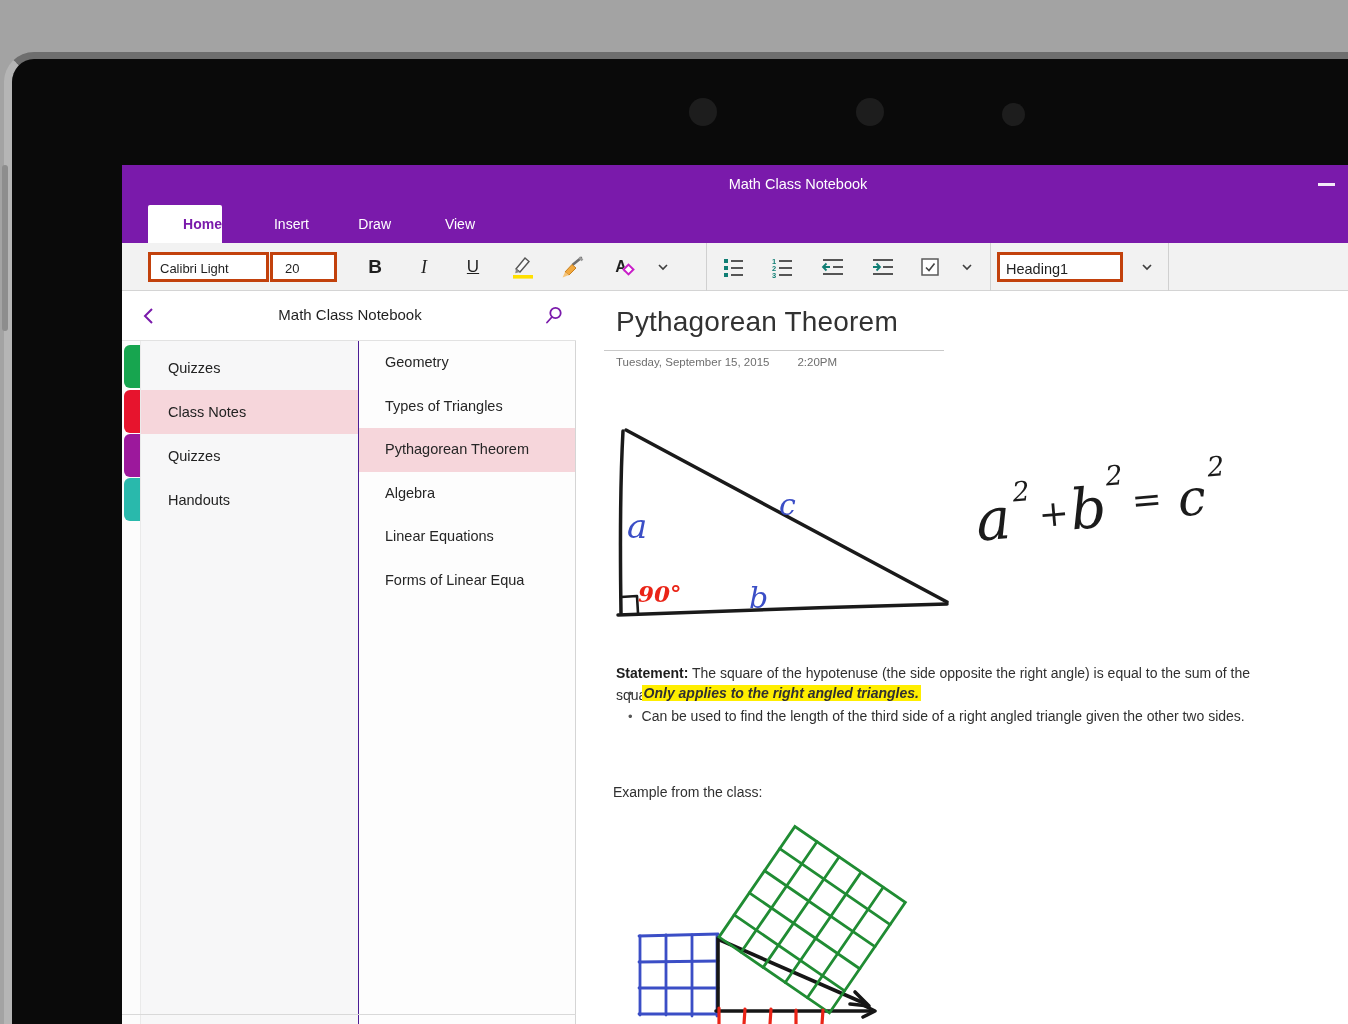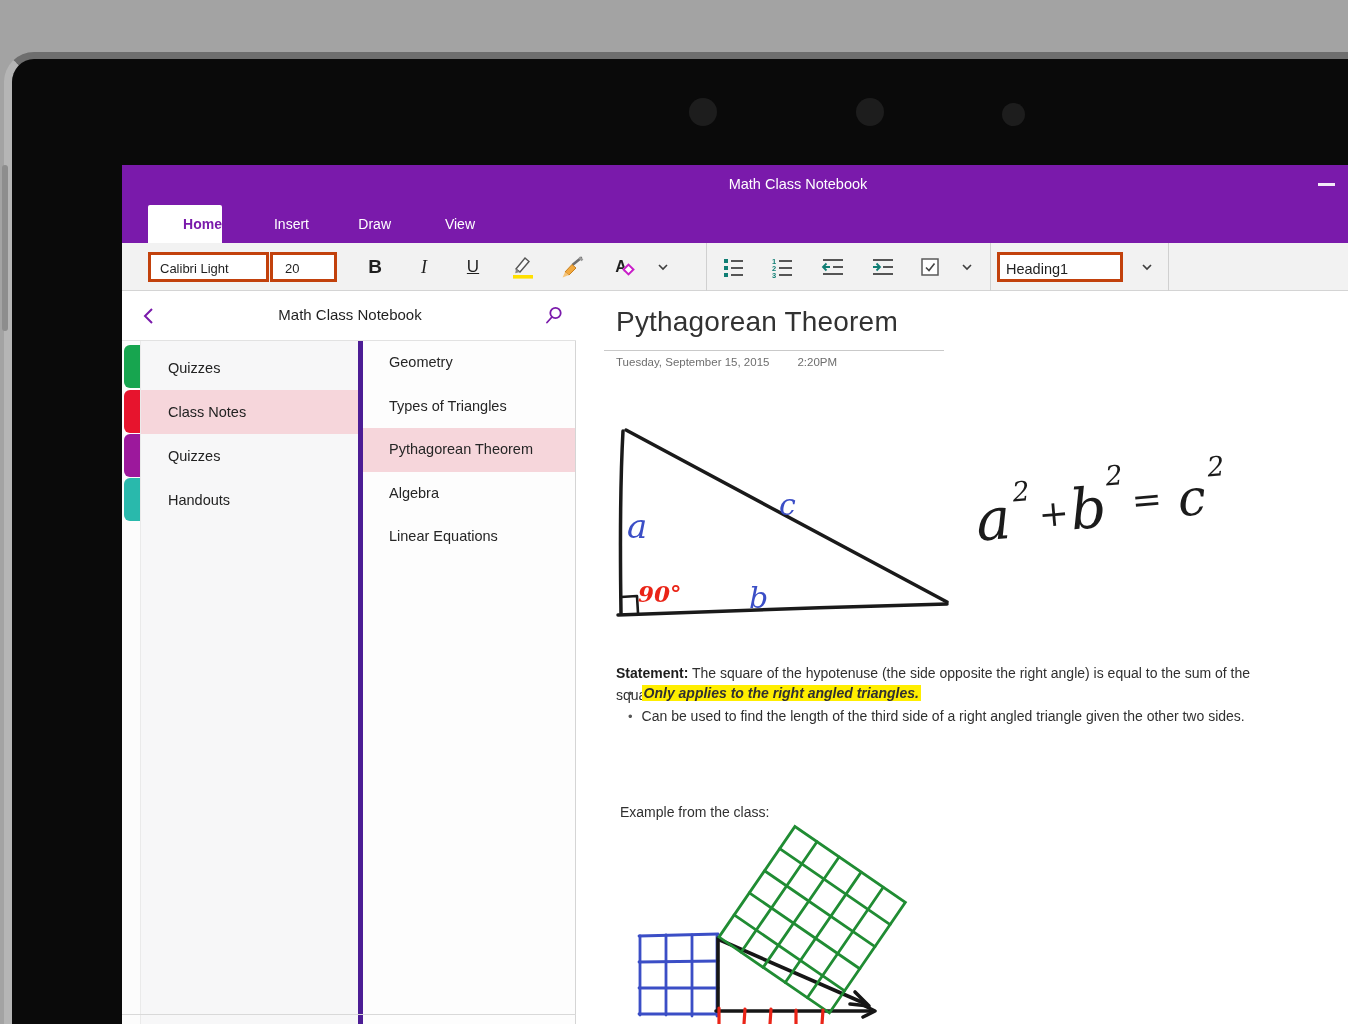--- a/index.html
+++ b/index.html
@@ -80,41 +80,41 @@
   .sb-title { position:absolute; left:228px; top:15px; transform:translateX(-50%);
               font-size:15px; color:#1f1f1f; white-space:nowrap; }
   .sb-search { position:absolute; left:422px; top:14px; width:20px; height:20px; }
   .sb-cols { position:absolute; left:0; top:50px; width:454px; height:683px; display:flex; }
   .rail { position:relative; width:19px; background:#fcfcfc; border-right:1px solid #eaeaea; }
   .sec-tab { position:absolute; left:2px; width:16px; height:43px; border-radius:6px 0 0 6px; }
   .st0 { top:4px; } .st1 { top:49px; } .st2 { top:93px; } .st3 { top:137px; }
   .sections { position:relative; width:217px; background:#f7f7f8; padding-top:5px; }
   .sec-row { height:44px; line-height:44px; padding-left:27px; font-size:14.5px; color:#222; }
   .sec-row.selected { background:#f6d6db; }
-  .pagescol { position:relative; width:217px; background:#fdfdfd; border-left:5px solid #4c1d95; }
+  .pagescol { position:relative; width:217px; background:#fdfdfd; border-left:1px solid #4c1d95; }
   .page-row { height:43.5px; line-height:43.5px; padding-left:26px; font-size:14.5px; color:#262626;
               white-space:nowrap; overflow:hidden; }
   .page-row.selected { background:#f6d6db; }
   .sb-bottom-line { position:absolute; left:0; top:723px; width:454px; height:1px; background:#d9d9d9; }
 
   
   .content { position:relative; flex:1; background:#ffffff; overflow:hidden; }
   .pg-title { position:absolute; left:40px; top:15px; font-size:28px; font-weight:400;
               color:#323232; letter-spacing:.2px; }
   .pg-rule { position:absolute; left:28px; top:59px; width:340px; height:1px; background:#c9c9c9; }
   .pg-dateline { position:absolute; left:40px; top:65px; font-size:11.5px; color:#6e6e6e; }
   .pg-time { margin-left:28px; }
   .statement { position:absolute; left:40px; top:372px; width:672px; font-size:14px;
                line-height:21.5px; color:#303030; }
   .statement b { color:#1d1d1d; }
   .bullets { position:absolute; left:52px; top:391px; width:680px; }
   .bullet-line { font-size:14px; line-height:22px; color:#303030; }
   .bullet-line::before { content:"•"; color:#555; margin-right:9px; font-size:13px; }
   .hl { background:#ffee00; font-style:italic; font-weight:600; padding:0 2px; }
-  .example-label { position:absolute; left:44px; top:493px; font-size:14px; color:#303030;margin-top:20px; }
+  .example-label { position:absolute; left:37px; top:493px; font-size:14px; color:#303030; }
   .ink-svg { position:absolute; left:0; top:100px; width:772px; height:633px; pointer-events:none; }
   .ink-serif { font-family:"DejaVu Serif", serif; font-style:italic; }
 </style>
 </head>
 <body>
 
 <div class="stage">
 
   <div class="tablet"></div>
   <div class="edge-button"></div>
@@ -255,20 +255,21 @@
             <div class="sec-row selected">Class Notes</div>
             <div class="sec-row">Quizzes</div>
             <div class="sec-row">Handouts</div>
           </div>
           <div class="pagescol">
             <div class="page-row">Geometry</div>
             <div class="page-row">Types of Triangles</div>
             <div class="page-row selected">Pythagorean Theorem</div>
             <div class="page-row">Algebra</div>
             <div class="page-row">Linear Equations</div>
+            <div class="page-row">Forms of Linear Equa</div>
           </div>
         </div>
         <div class="sb-bottom-line"></div>
       </div>
 
       <div class="content">
         <div class="pg-title">Pythagorean Theorem</div>
         <div class="pg-rule"></div>
         <div class="pg-dateline">
           <span>Tuesday, September 15, 2015</span><span class="pg-time">2:20PM</span>

